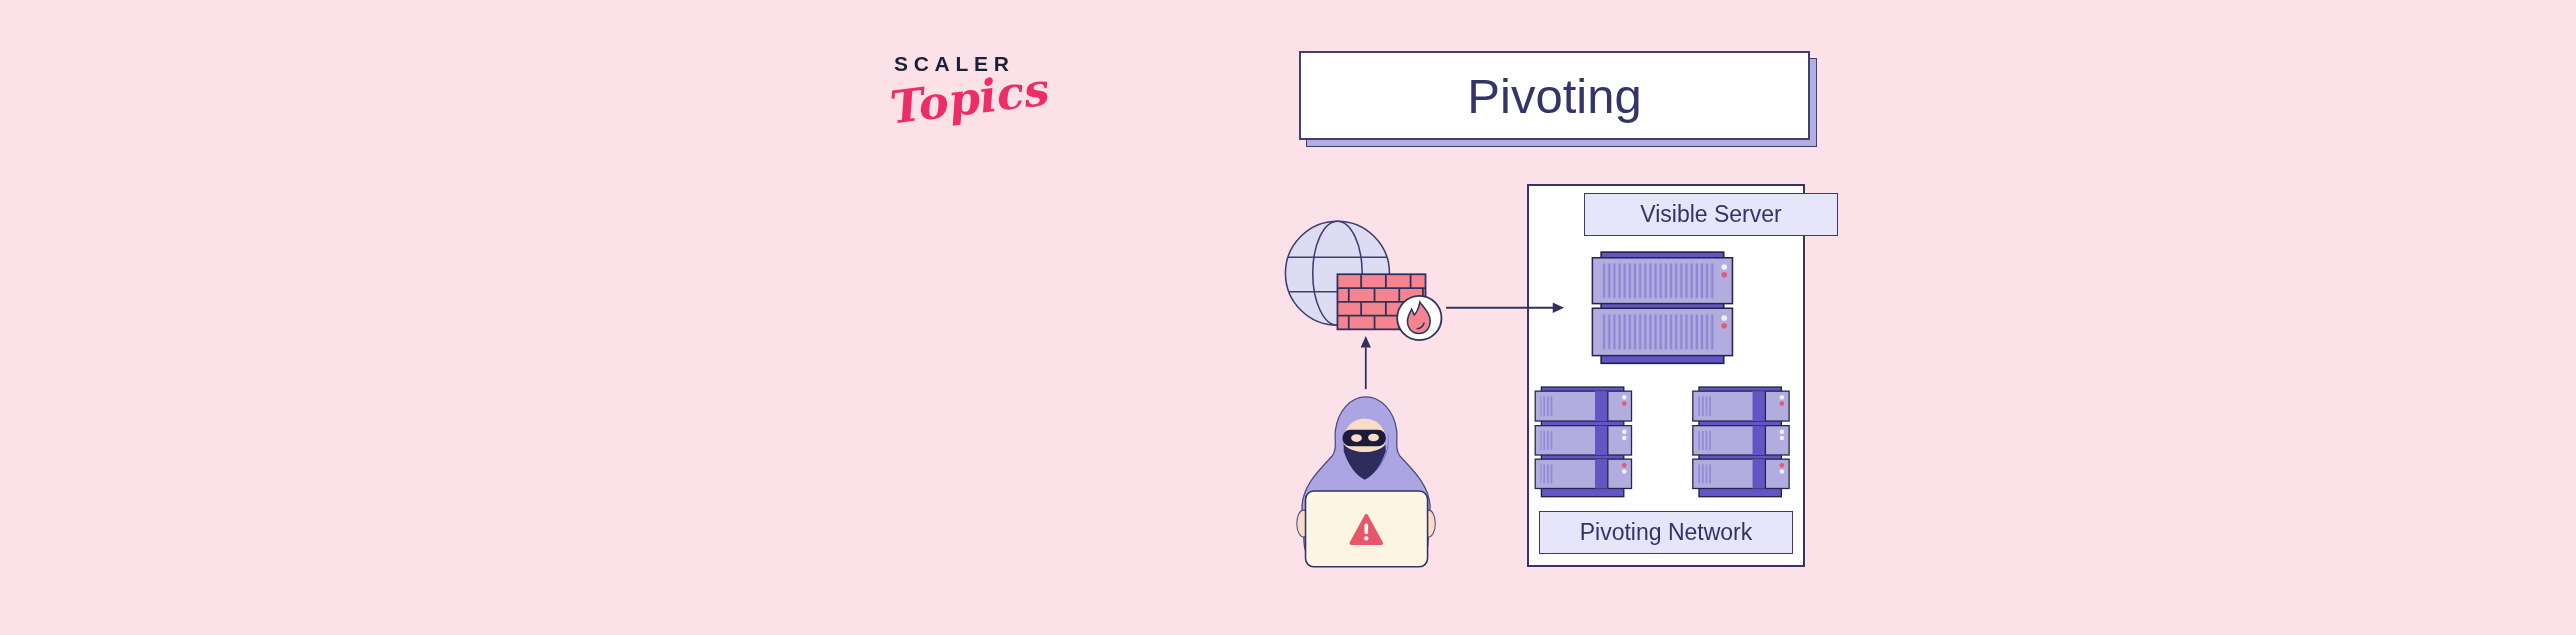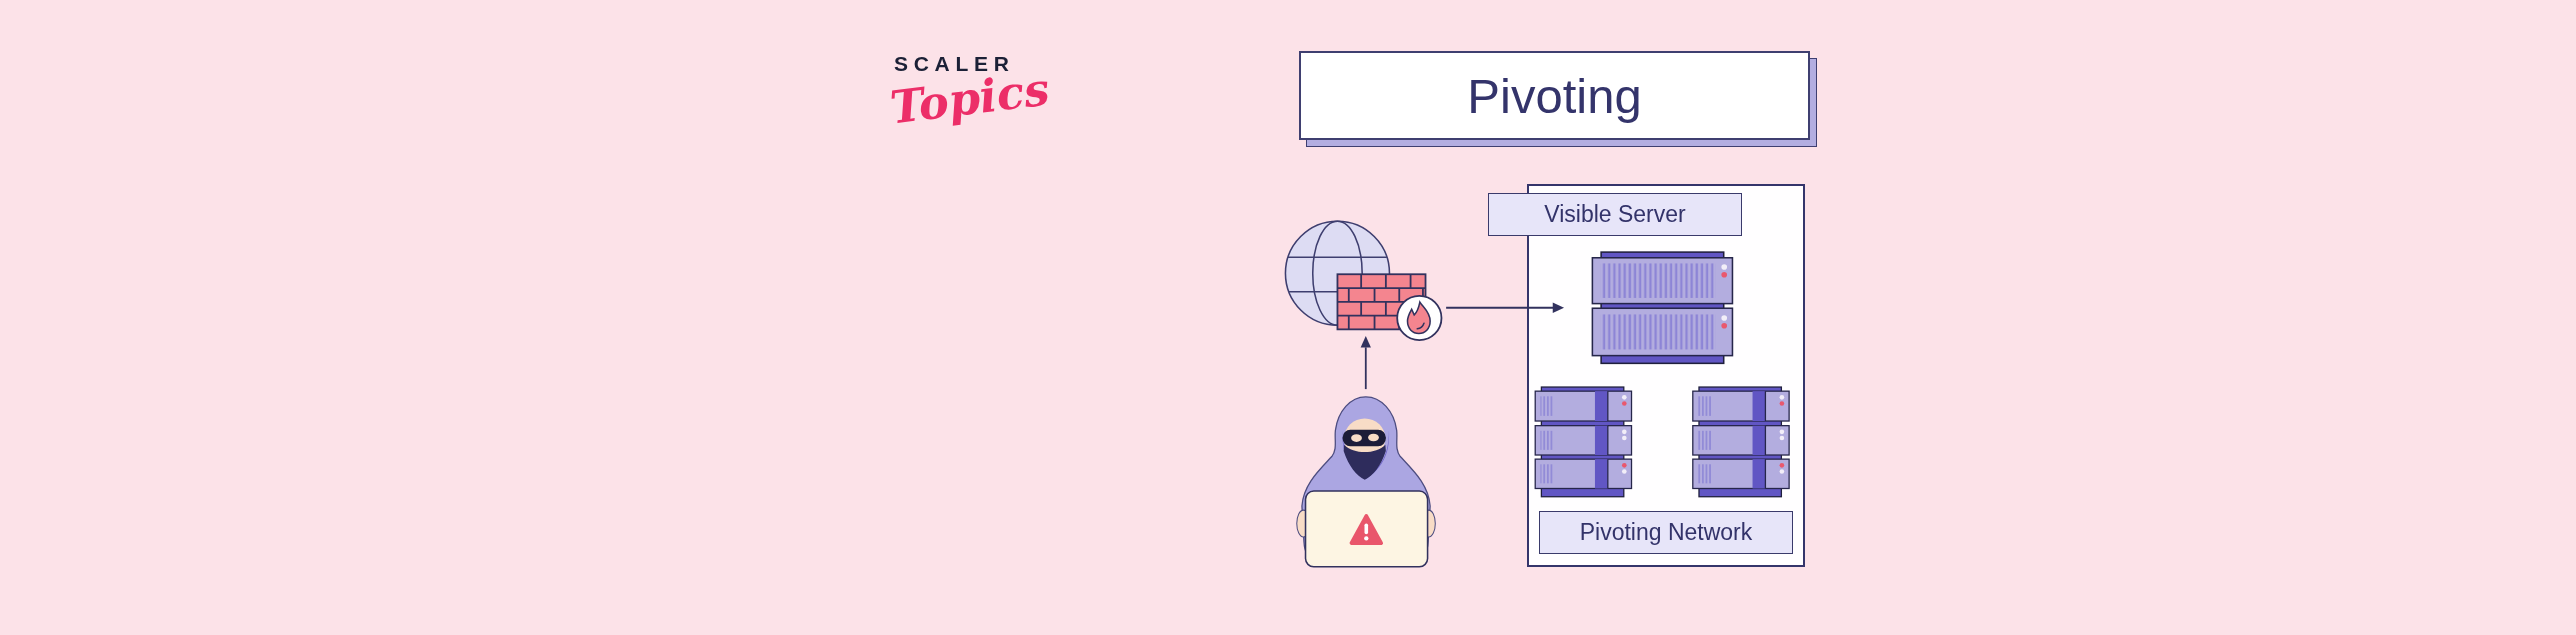--- a/index.html
+++ b/index.html
@@ -20,21 +20,21 @@
              border:2.1px solid #3f3f70;box-sizing:border-box;display:flex;align-items:center;justify-content:center;}
   .title-text{font-size:49px;color:#34346b;}
 
   
   .outer-box{position:absolute;left:1527px;top:184px;width:278px;height:383px;background:#fffeff;
              border:2.1px solid #35356b;box-sizing:border-box;z-index:1;}
 
   .net-label{position:absolute;width:254px;height:43px;background:#e7e5f9;border:1.5px solid #3a3a6b;
              box-sizing:border-box;display:flex;align-items:center;justify-content:center;
              font-size:23px;color:#33336a;z-index:3;}
-  .label-visible{left:1488px;top:193px;}
+  .label-visible{left:1584px;top:193px;}
   .label-internal{left:1539px;top:511px;}
 
   .artwork{position:absolute;left:1236px;top:170px;width:618px;height:466px;z-index:4;pointer-events:none;}
 </style>
 </head>
 <body>
 
 <div class="canvas">
 
   <div class="logo">

